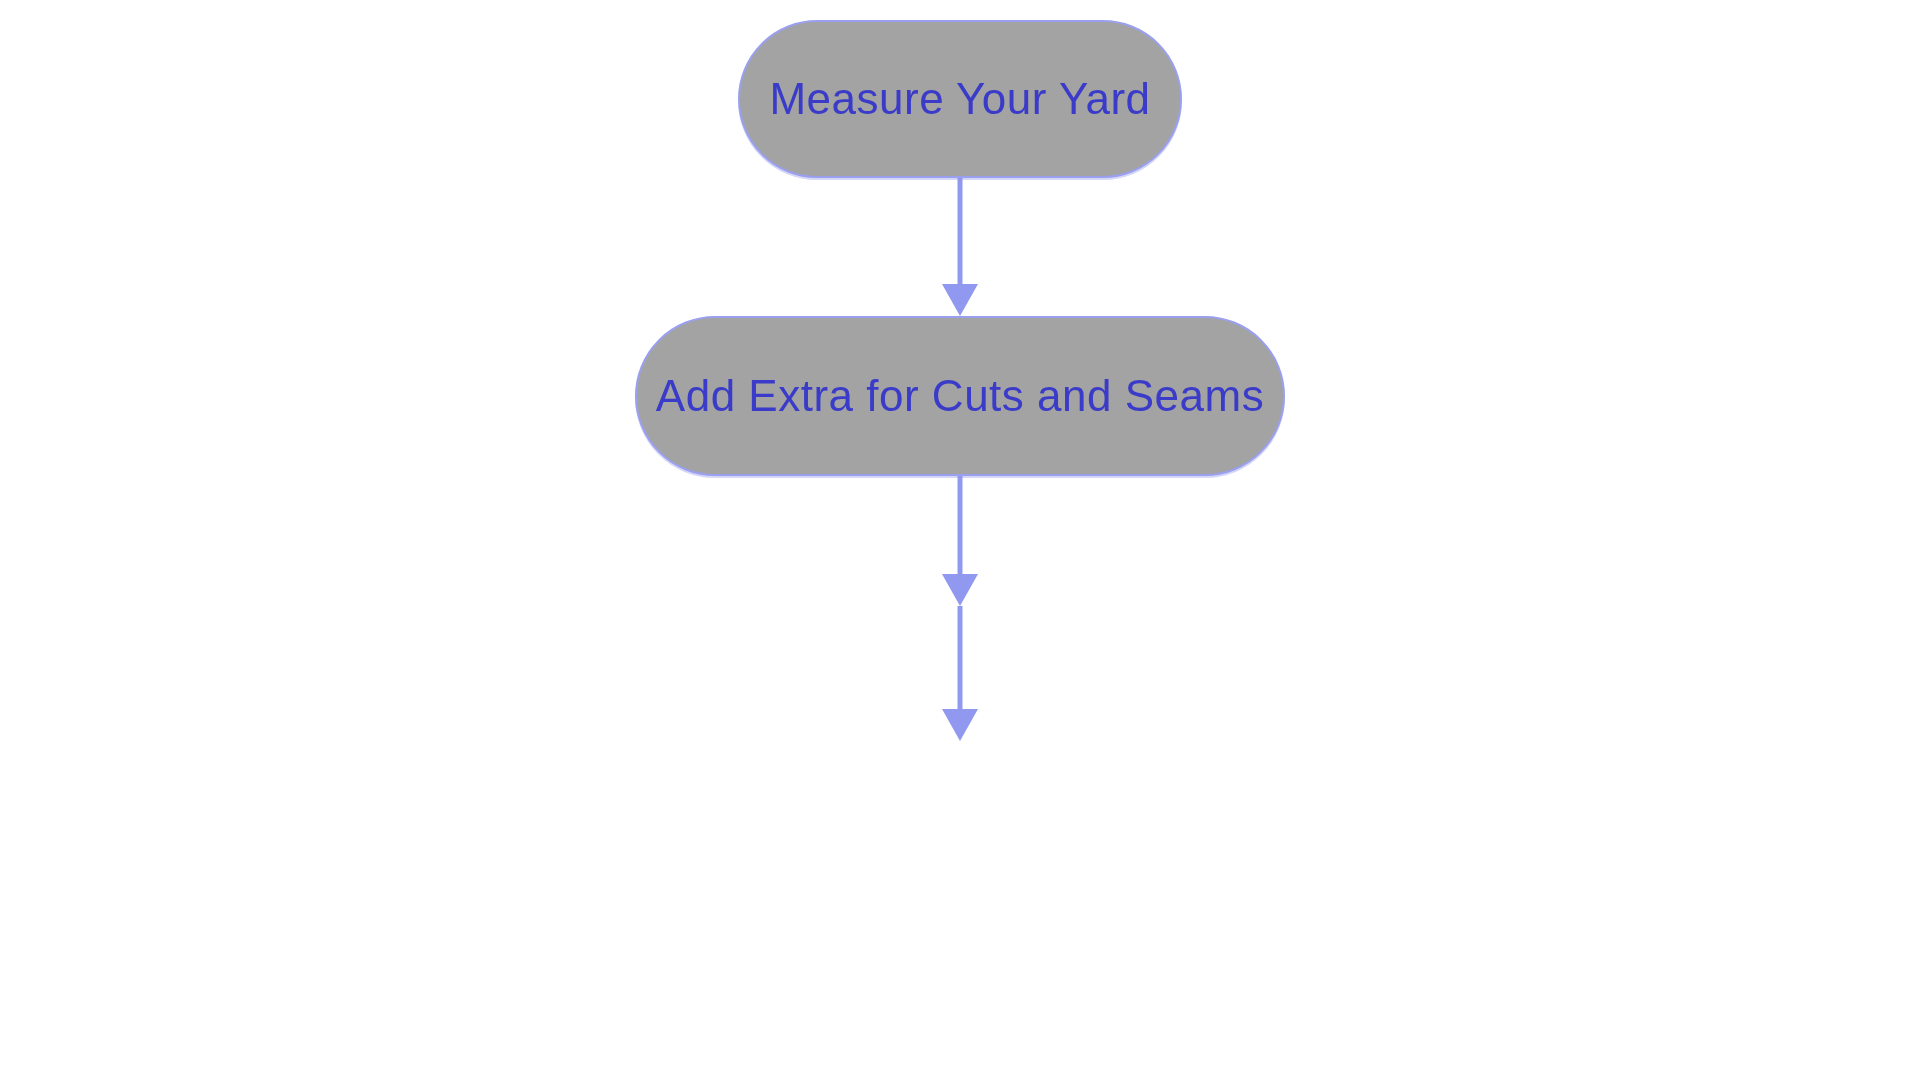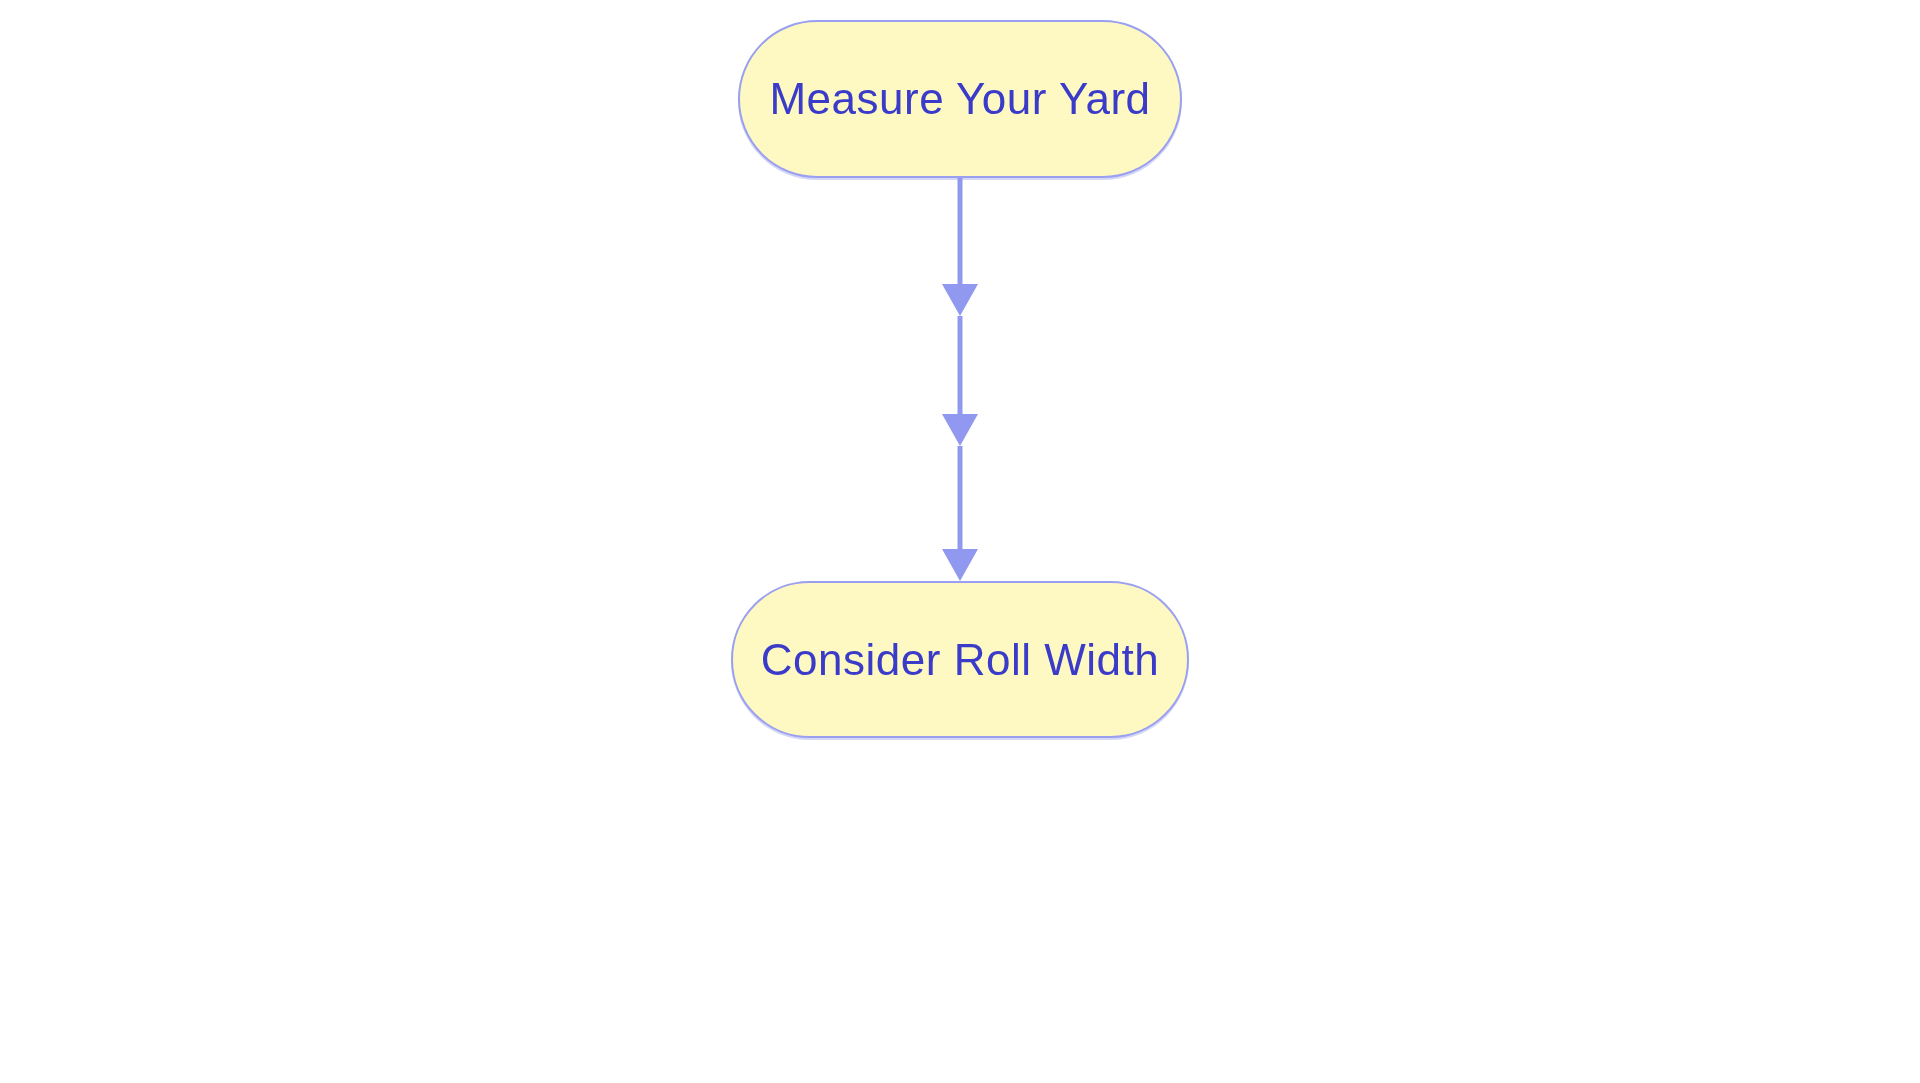--- a/index.html
+++ b/index.html
@@ -22,21 +22,21 @@
     align-items: center;
     padding-top: 20px;
   }
 
   .node {
     display: flex;
     align-items: center;
     justify-content: center;
     border-radius: 90px;
     border: 2px solid #9aa0ef;
-    background: #fef9c3;
+    background: #a3a3a3;
     box-shadow: 0 2px 0 rgba(134, 140, 232, 0.35);
     white-space: nowrap;
   }
 
   .node .label {
     font-size: 44px;
     font-weight: 400;
     letter-spacing: 0.5px;
     color: #3a3bc8;
   }
@@ -58,29 +58,29 @@
 
   <div class="node node-1">
     <span class="label">Measure Your Yard</span>
   </div>
 
   <svg class="connector" width="40" height="138" viewBox="0 0 40 138" aria-hidden="true">
     <line x1="20" y1="0" x2="20" y2="108" stroke="#9098ef" stroke-width="5"></line>
     <polygon points="2,106 38,106 20,138" fill="#9098ef"></polygon>
   </svg>
 
+  <div class="node node-2">
+    <span class="label">Add Extra for Cuts and Seams</span>
+  </div>
 
   <svg class="connector" width="40" height="130" viewBox="0 0 40 130" aria-hidden="true">
     <line x1="20" y1="0" x2="20" y2="100" stroke="#9098ef" stroke-width="5"></line>
     <polygon points="2,98 38,98 20,130" fill="#9098ef"></polygon>
   </svg>
 
 
   <svg class="connector" width="40" height="135" viewBox="0 0 40 135" aria-hidden="true">
     <line x1="20" y1="0" x2="20" y2="105" stroke="#9098ef" stroke-width="5"></line>
     <polygon points="2,103 38,103 20,135" fill="#9098ef"></polygon>
   </svg>
 
-  <div class="node node-4">
-    <span class="label">Consider Roll Width</span>
-  </div>
 
 </div>
 
 </body></html>

